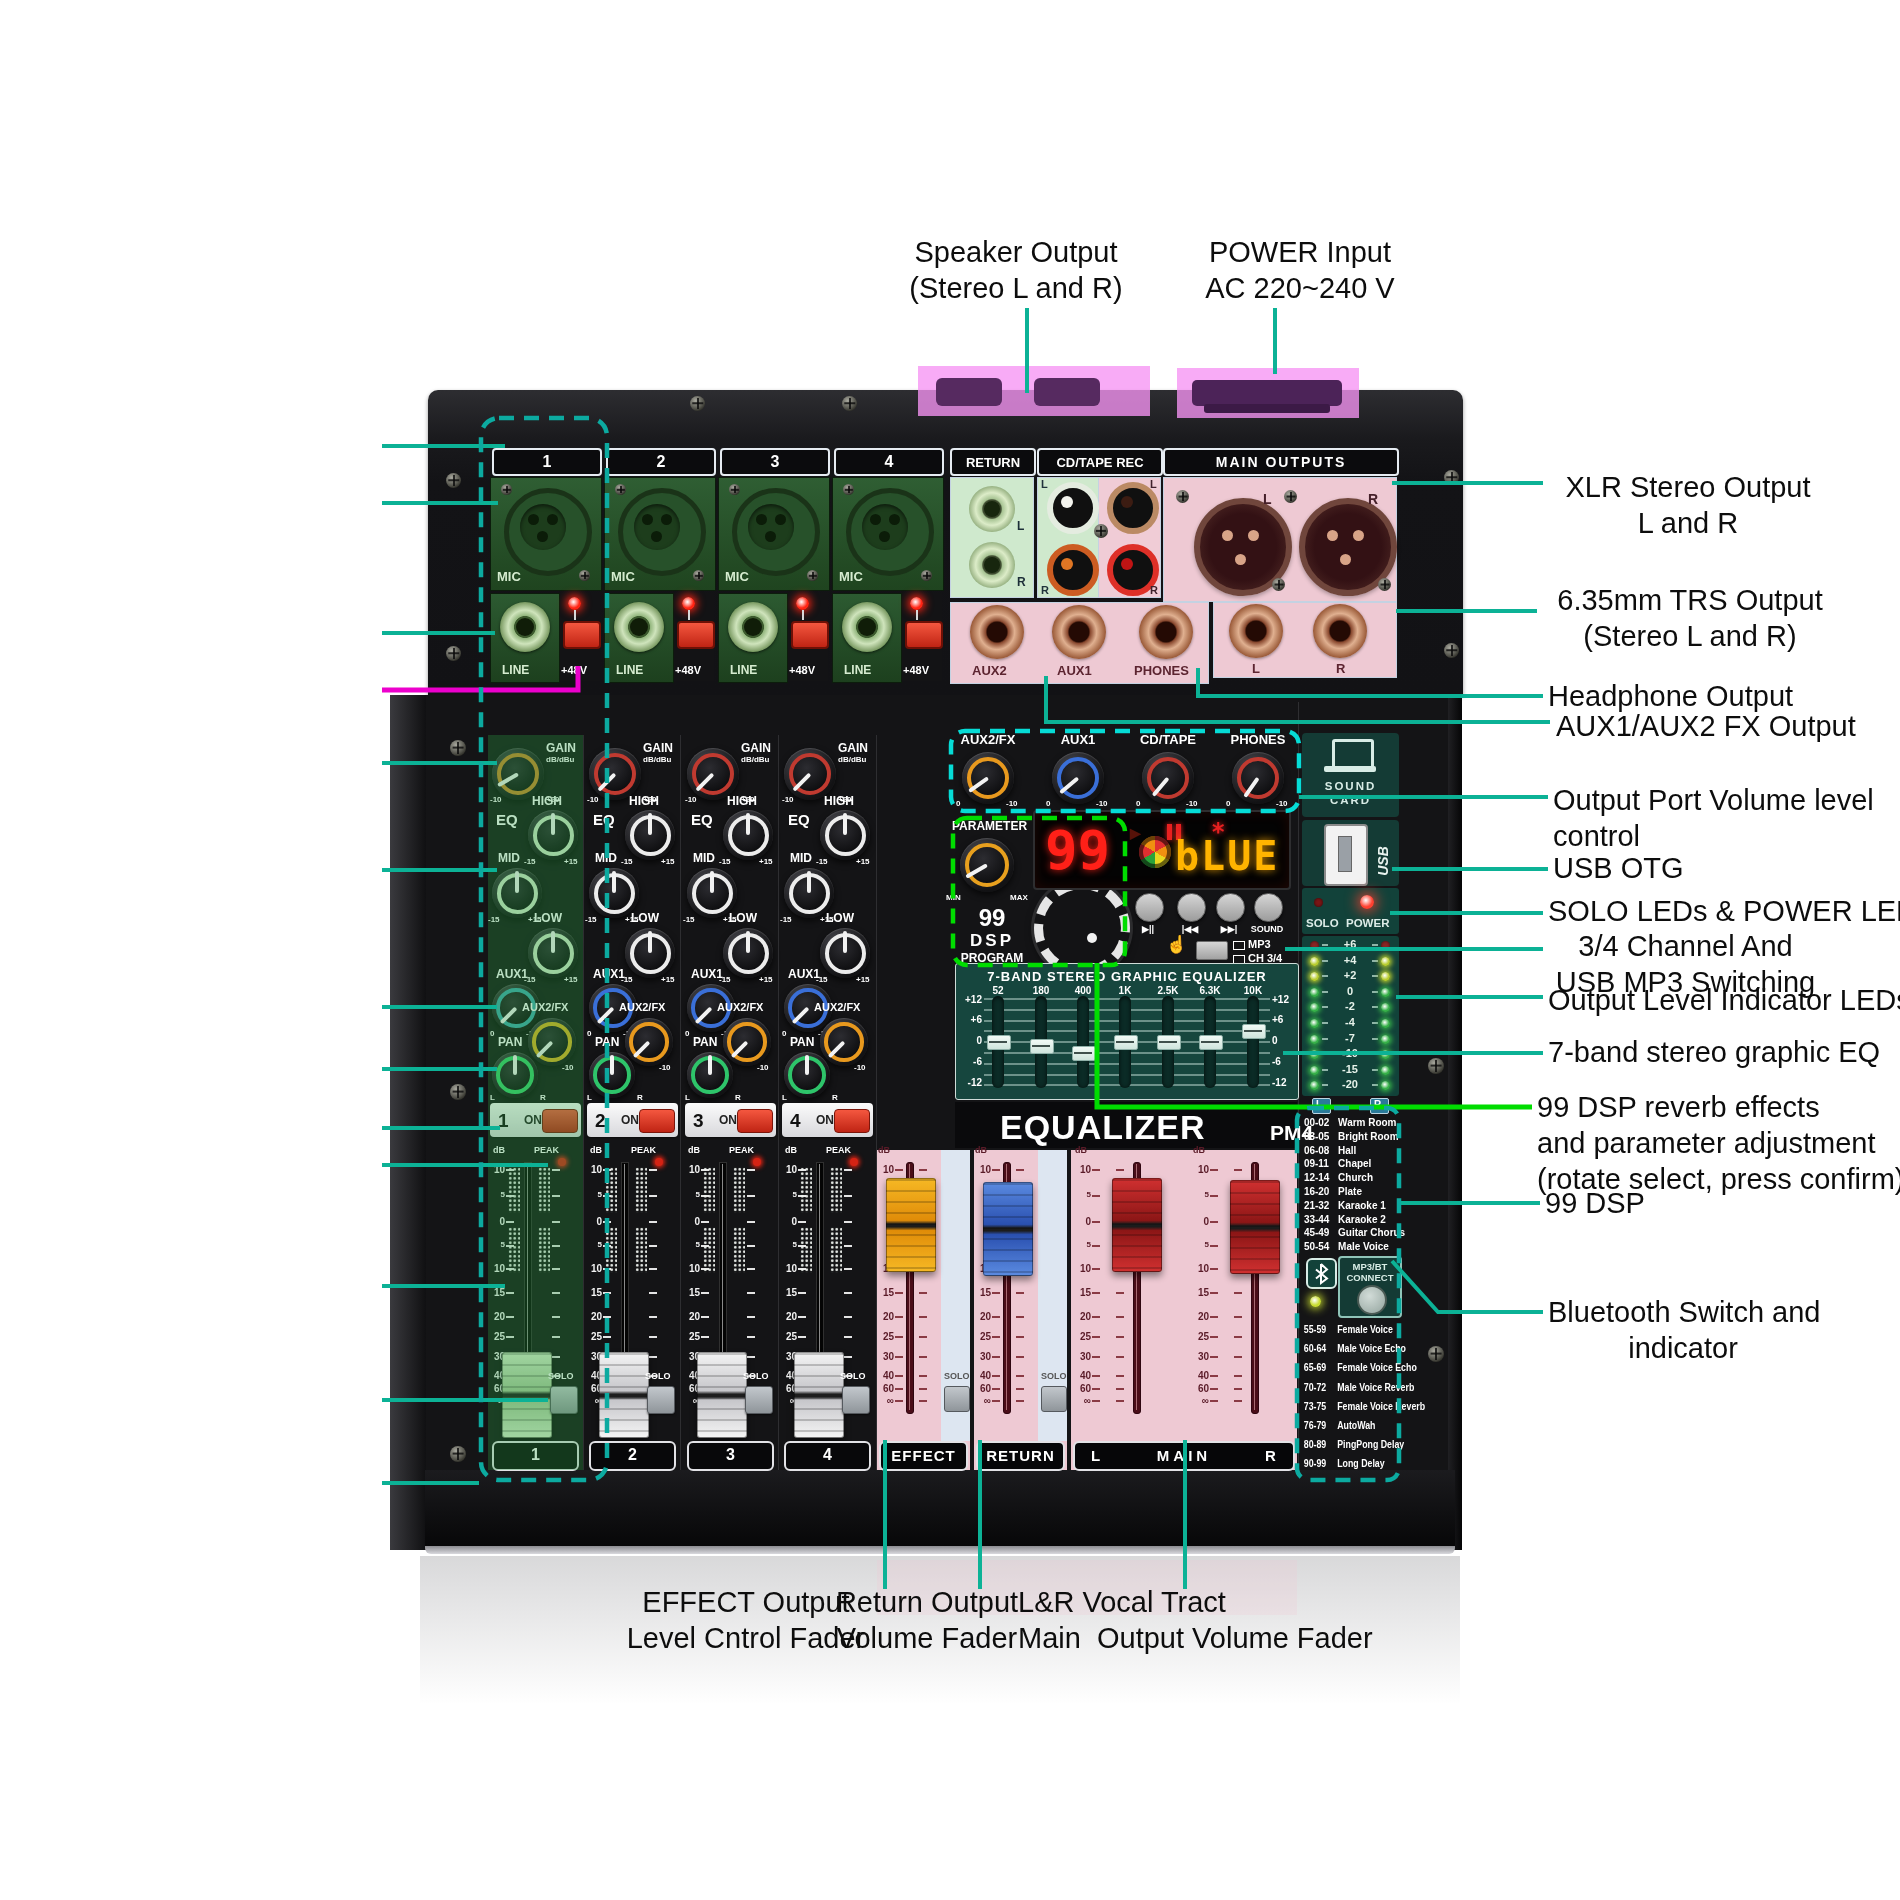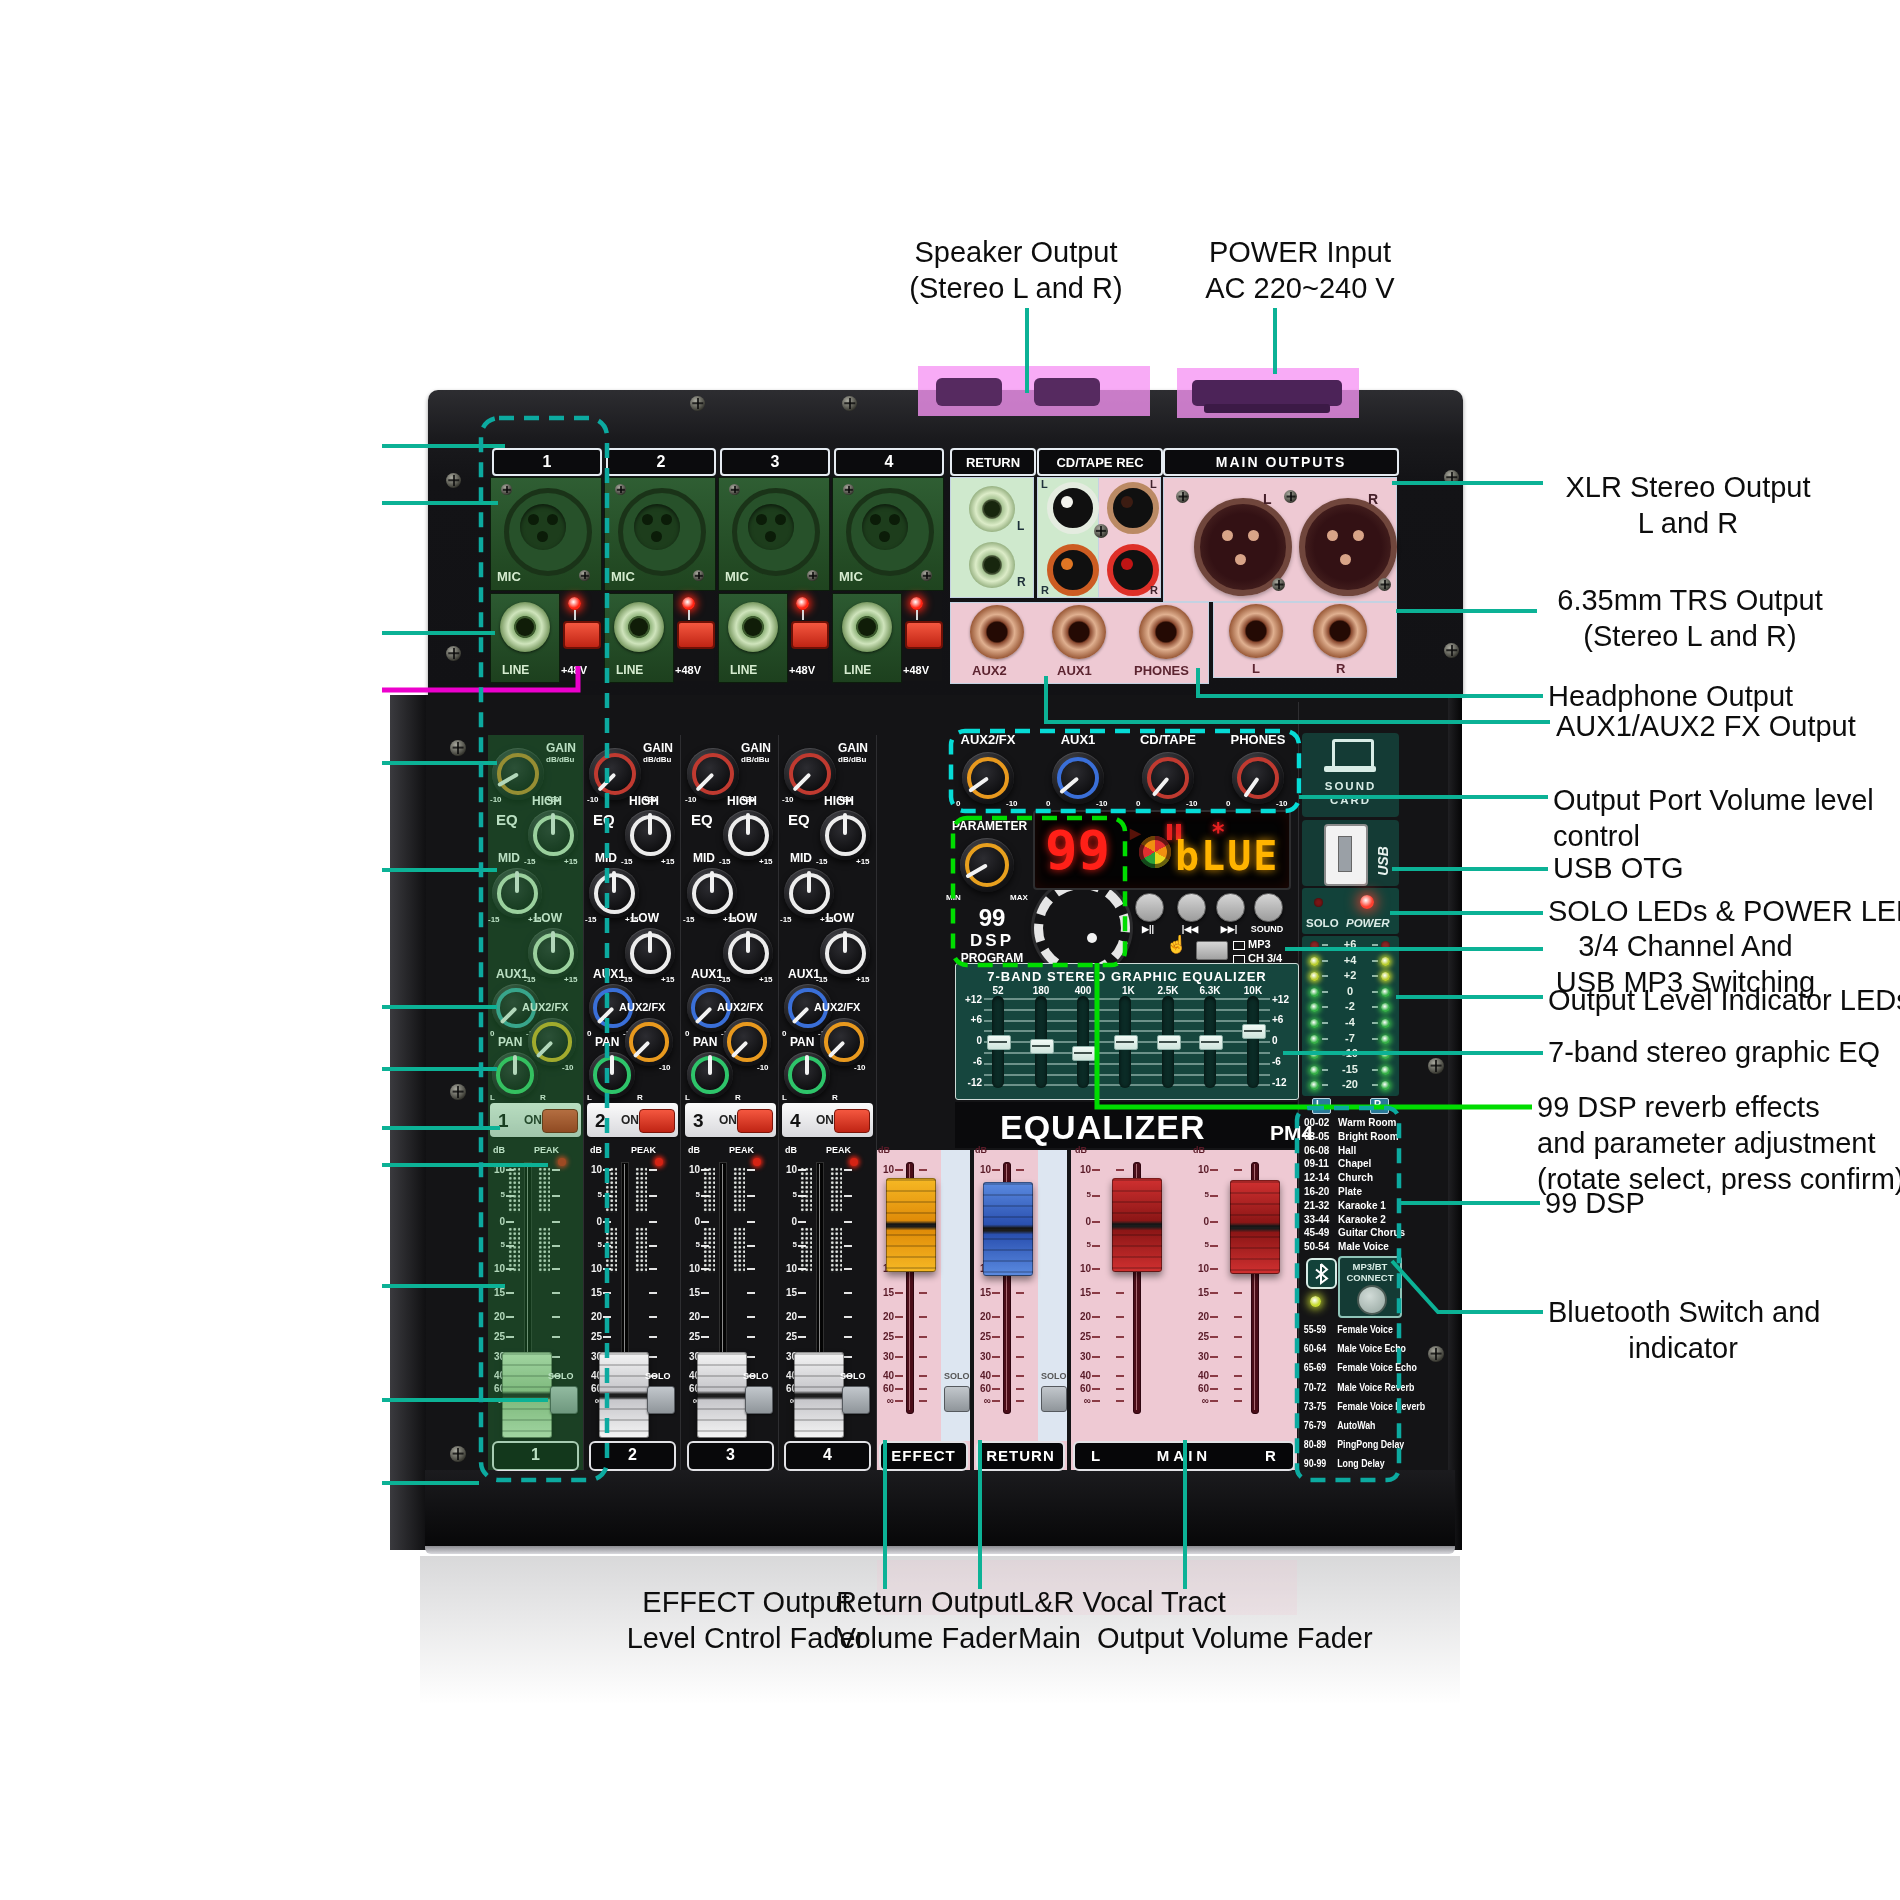--- a/index.html
+++ b/index.html
@@ -736,21 +736,21 @@
       <div class="abs" style="left: 1196px; top: 941px; width: 30px; height: 17px; background: linear-gradient(rgb(214, 214, 214), rgb(162, 162, 162)); border: 1px solid rgb(106, 106, 106); border-radius: 2px;"></div>
       <div class="abs" style="left: 1233px; top: 941px; width: 10px; height: 7px; border: 1px solid rgb(255, 255, 255);"></div>
       <div class="abs" style="left: 1233px; top: 955px; width: 10px; height: 7px; border: 1px solid rgb(255, 255, 255);"></div>
       <div class="tx" style="left: 1248px; top: 939px; font-size: 11px;">MP3</div>
       <div class="tx" style="left: 1248px; top: 953px; font-size: 11px;">CH 3/4</div>
       <div class="abs" style="left: 955px; top: 963px; width: 342px; height: 135px; background: rgb(22, 70, 62); border: 1px solid rgb(207, 220, 216); border-radius: 3px;">
         <div class="tx" style="left: 0px; top: 6px; font-size: 13px; width: 342px; text-align: center; letter-spacing: 1px;">7-BAND STEREO GRAPHIC EQUALIZER</div>
         <div class="tx" style="left: 22px; top: 22px; font-size: 10px; width: 40px; text-align: center;">52</div>
         <div class="tx" style="left: 65px; top: 22px; font-size: 10px; width: 40px; text-align: center;">180</div>
         <div class="tx" style="left: 107px; top: 22px; font-size: 10px; width: 40px; text-align: center;">400</div>
-        <div class="tx" style="left: 166px; top: 22px; font-size: 10px; width: 40px; text-align: left;">1K</div>
+        <div class="tx" style="left: 149px; top: 22px; font-size: 10px; width: 40px; text-align: center;">1K</div>
         <div class="tx" style="left: 192px; top: 22px; font-size: 10px; width: 40px; text-align: center;">2.5K</div>
         <div class="tx" style="left: 234px; top: 22px; font-size: 10px; width: 40px; text-align: center;">6.3K</div>
         <div class="tx" style="left: 277px; top: 22px; font-size: 10px; width: 40px; text-align: center;">10K</div>
         <div class="tx" style="left: 0px; top: 31px; font-size: 10px; width: 26px; text-align: right;">+12</div>
         <div class="tx" style="left: 316px; top: 31px; font-size: 10px;">+12</div>
         <div class="tx" style="left: 0px; top: 51px; font-size: 10px; width: 26px; text-align: right;">+6</div>
         <div class="tx" style="left: 316px; top: 51px; font-size: 10px;">+6</div>
         <div class="tx" style="left: 0px; top: 72px; font-size: 10px; width: 26px; text-align: right;">0</div>
         <div class="tx" style="left: 316px; top: 72px; font-size: 10px;">0</div>
         <div class="tx" style="left: 0px; top: 93px; font-size: 10px; width: 26px; text-align: right;">-6</div>
@@ -981,21 +981,21 @@
       </div>
       <div class="abs" style="left: 1302px; top: 820px; width: 97px; height: 66px; background: rgb(20, 59, 53); border-radius: 4px;">
         <div class="abs" style="left: 22px; top: 4px; width: 40px; height: 58px; background: rgb(242, 242, 242); border: 2px solid rgb(138, 138, 138); border-radius: 4px;"></div>
         <div class="abs" style="left: 36px; top: 16px; width: 12px; height: 34px; background: rgb(154, 160, 166); border: 1px solid rgb(102, 102, 102);"></div>
         <div class="tx" style="left: 66px; top: 34px; font-size: 14px; color: rgb(232, 242, 238); font-style: italic; transform: rotate(-90deg);">USB</div>
       </div>
       <div class="abs" style="left: 1302px; top: 888px; width: 97px; height: 46px; background: rgb(18, 66, 58); border-radius: 3px;">
         <div class="abs led" style="left: 12px; top: 10px; width: 9px; height: 9px; background: rgb(122, 22, 22); box-shadow: rgba(0, 0, 0, 0.6) 0px 0px 3px inset;"></div>
         <div class="abs led" style="left: 58px; top: 7px; width: 14px; height: 14px; background: radial-gradient(circle at 42% 38%, rgb(255, 255, 255) 0%, rgb(255, 64, 48) 55%); box-shadow: rgb(255, 64, 48) 0px 0px 14px 2px;"></div>
         <div class="tx" style="left: 4px; top: 30px; font-size: 11.5px; color: rgb(220, 236, 232);">SOLO</div>
-        <div class="tx" style="left: 44px; top: 30px; font-size: 11.5px; color: rgb(220, 236, 232); font-style: italic;">POWER</div>
+        <div class="tx" style="left: 44px; top: 30px; font-size: 11.5px; color: rgb(220, 236, 232);">POWER</div>
       </div>
       <div class="abs" style="left: 1302px; top: 936px; width: 97px; height: 160px; background: rgb(18, 66, 58); border-radius: 3px;">
         <div class="abs led" style="left: 8px; top: 5px; width: 9px; height: 9px; background: rgb(138, 36, 36); box-shadow: rgba(0, 0, 0, 0.6) 0px 0px 3px inset;"></div>
         <div class="abs" style="left: 20px; top: 8px; width: 6px; height: 2px; background: rgb(143, 180, 168);"></div>
         <div class="tx" style="left: 28px; top: 3px; font-size: 11px; width: 40px; text-align: center; color: rgb(230, 242, 234);">+6</div>
         <div class="abs" style="left: 70px; top: 8px; width: 6px; height: 2px; background: rgb(143, 180, 168);"></div>
         <div class="abs led" style="left: 79px; top: 5px; width: 9px; height: 9px; background: rgb(138, 36, 36); box-shadow: rgba(0, 0, 0, 0.6) 0px 0px 3px inset;"></div>
         <div class="abs led" style="left: 8px; top: 20.6px; width: 9px; height: 9px; background: radial-gradient(circle at 42% 38%, rgb(255, 255, 255) 0%, rgb(184, 204, 46) 55%); box-shadow: rgb(184, 204, 46) 0px 0px 5px 2px;"></div>
         <div class="abs" style="left: 20px; top: 23.6px; width: 6px; height: 2px; background: rgb(143, 180, 168);"></div>
         <div class="tx" style="left: 28px; top: 18.6px; font-size: 11px; width: 40px; text-align: center; color: rgb(230, 242, 234);">+4</div>

